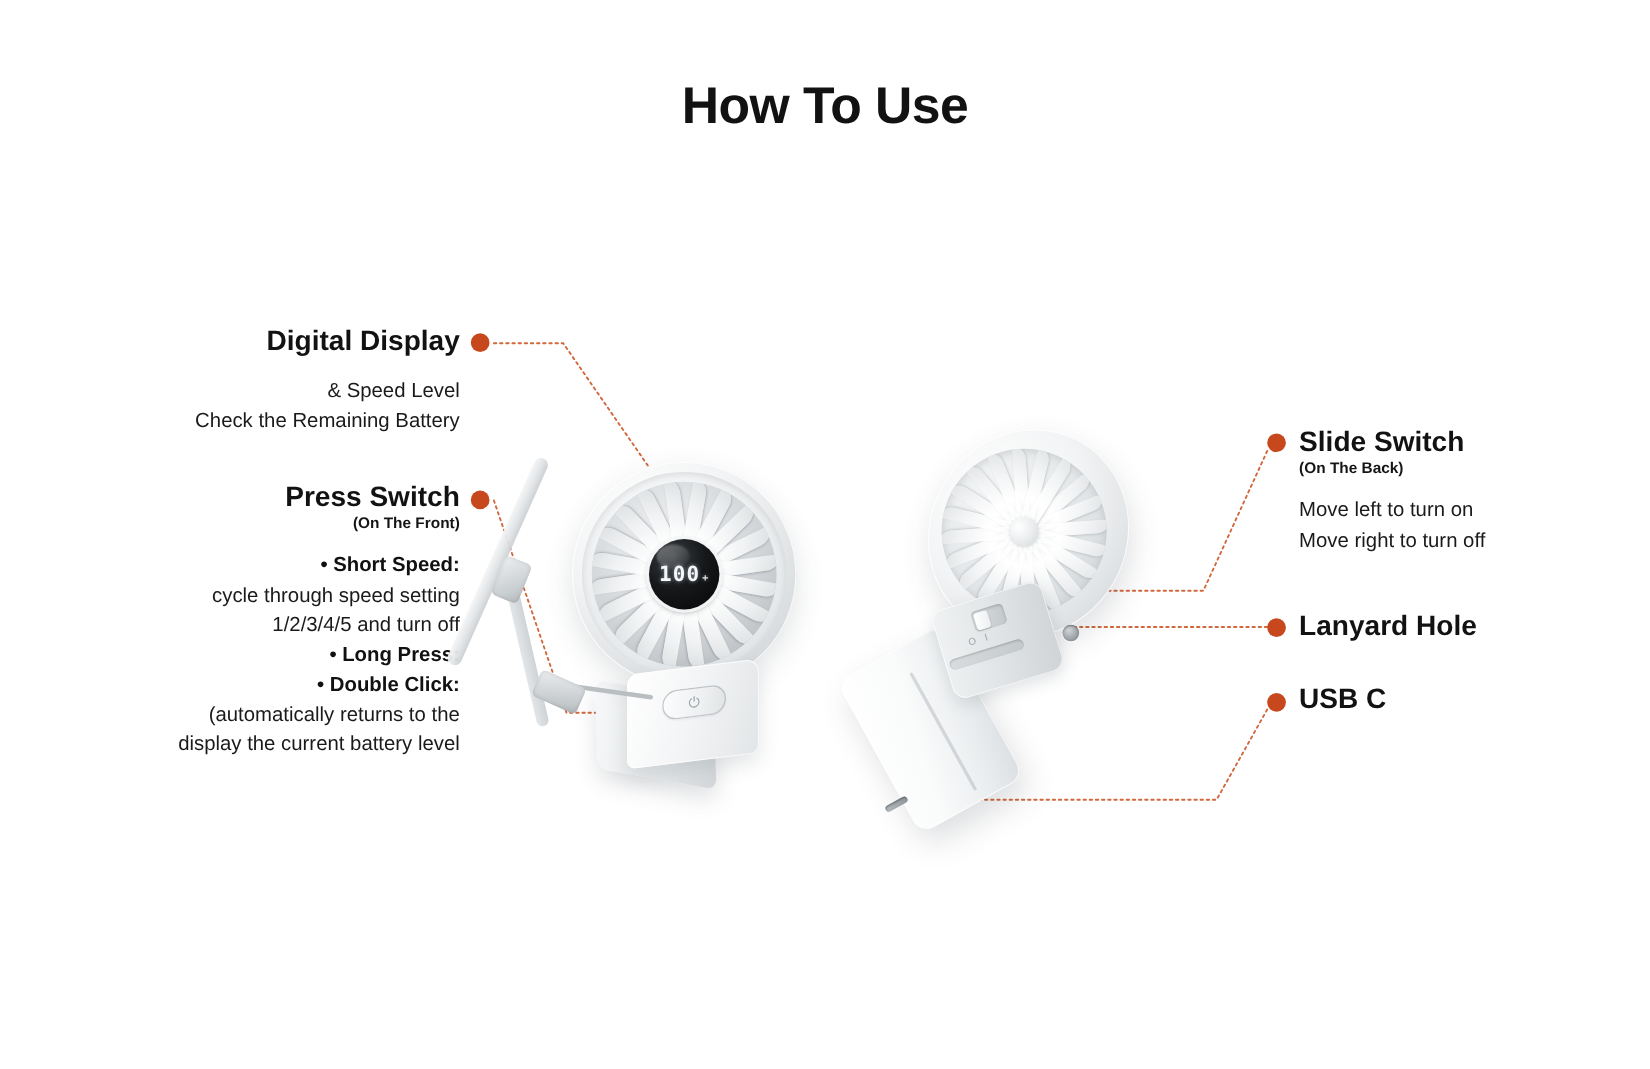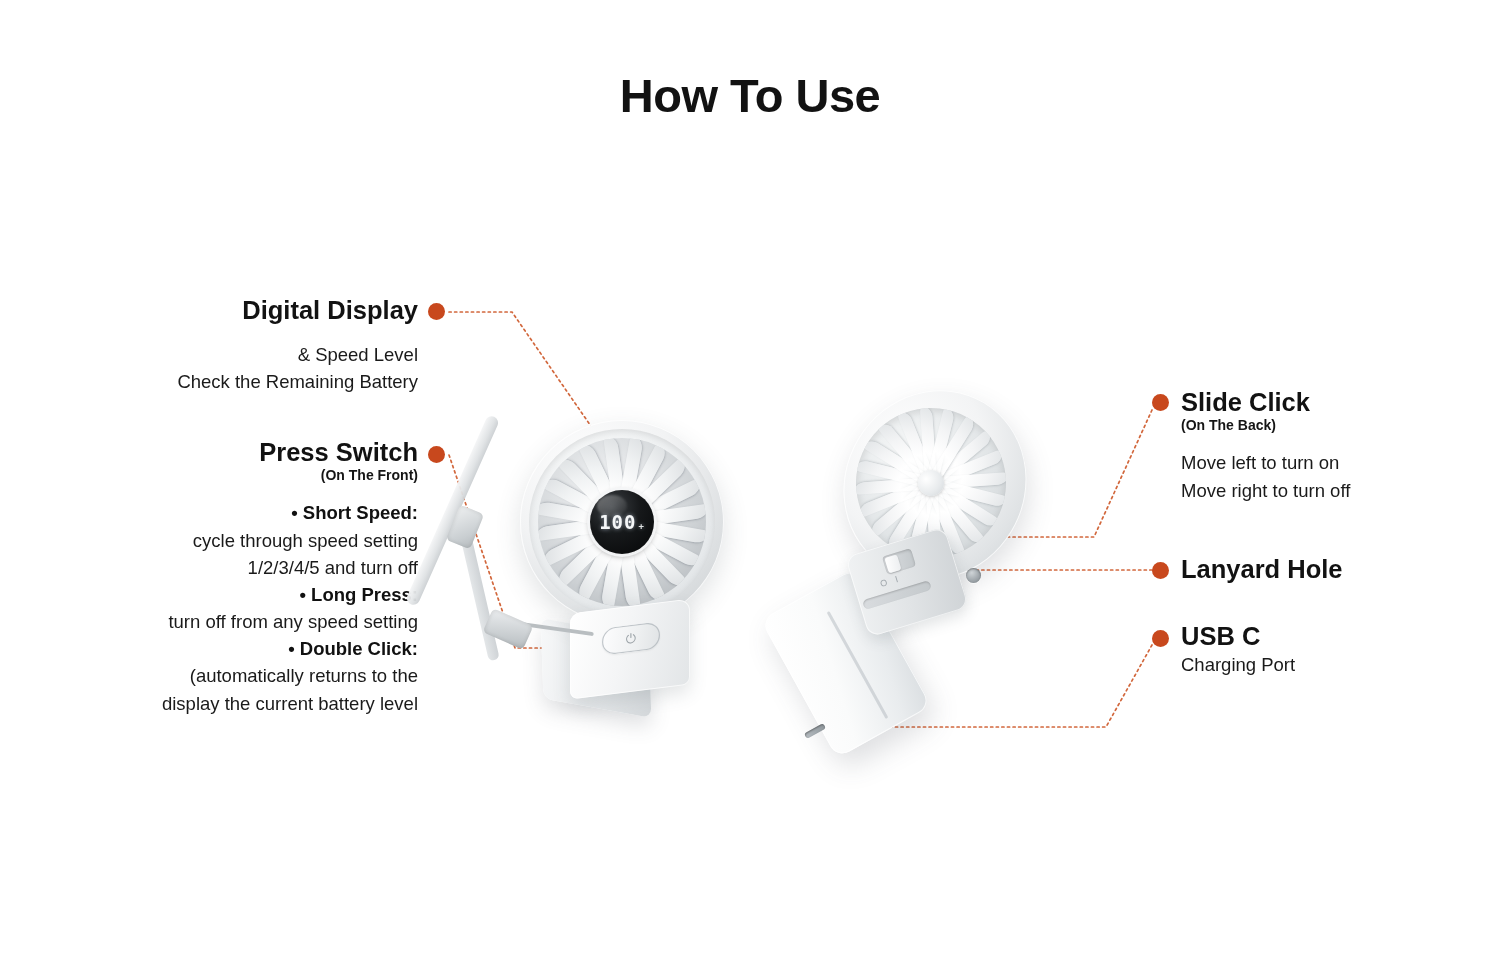--- a/index.html
+++ b/index.html
@@ -415,53 +415,49 @@
     <div class="sub">(On The Front)</div>
     <div class="gap-16"></div>
     <div class="body">
       <div>
         <b>• Short Speed:</b>
         <div>cycle through speed setting</div>
         <div>1/2/3/4/5 and turn off</div>
       </div>
       <div>
         <b>• Long Press:</b>
-        <div>turn off from any speed setting</div>
       </div>
       <div>
         <b>• Double Click:</b>
         <div>(automatically returns to the</div>
         <div>display the current battery level</div>
       </div>
     </div>
   </div>
   <div class="dot" style="left: 428px; top: 446px; background: rgb(200, 72, 29);"></div>
 
   <div class="dot" style="left: 1152px; top: 394px; background: rgb(200, 72, 29);"></div>
   <div class="callout right-col" style="left:1181px; top:388px; width:300px;">
-    <div class="hd">Slide Click</div>
+    <div class="hd">Slide Switch</div>
     <div class="sub">(On The Back)</div>
     <div class="gap-16"></div>
     <div class="body">
       <div>Move left to turn on</div>
       <div>Move right to turn off</div>
     </div>
   </div>
 
   <div class="dot" style="left: 1152px; top: 562px; background: rgb(200, 72, 29);"></div>
   <div class="callout right-col" style="left:1181px; top:555px; width:300px;">
     <div class="hd">Lanyard Hole</div>
   </div>
 
   <div class="dot" style="left: 1152px; top: 630px; background: rgb(200, 72, 29);"></div>
   <div class="callout right-col" style="left:1181px; top:622px; width:300px;">
     <div class="hd">USB C</div>
-    <div class="body">
-      <div>Charging Port</div>
-    </div>
   </div>
 
   <div class="product" id="fan-front">
     <div class="strap strap-a"></div>
     <div class="strap strap-b"></div>
     <div class="strap-clip"></div>
 
     <div class="handle-base"></div>
     <div class="head-ring"></div>
 

